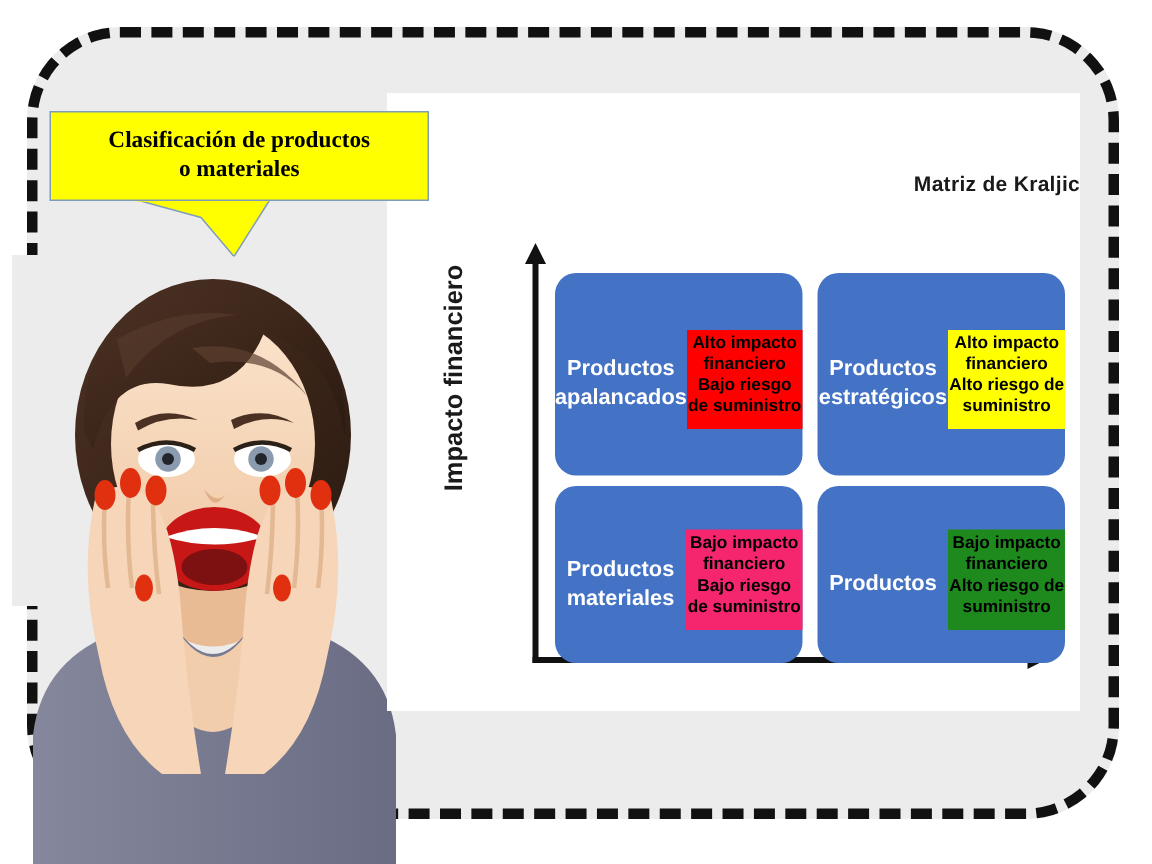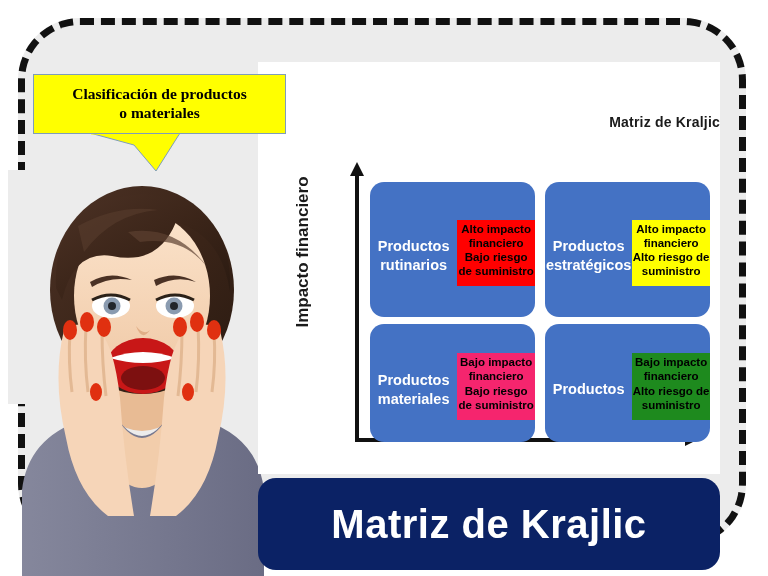--- a/index.html
+++ b/index.html
@@ -297,21 +297,21 @@
     <div class="axis-y-line"></div>
     <div class="axis-y-arrow"></div>
     <div class="axis-x-line"></div>
     <div class="axis-x-arrow"></div>
 
     <div class="axis-label-y">Impacto financiero</div>
 
     <div class="quad" id="quad-leveraged" style="background: rgb(68, 114, 196);">
       <div class="quad-title" style="color: rgb(255, 255, 255);">
         <div>Productos</div>
-        <div>rutinarios</div>
+        <div>apalancados</div>
       </div>
       <div class="quad-tag" id="tag-leveraged" style="background: rgb(255, 0, 0); color: rgb(0, 0, 0);">
         <div>Alto impacto financiero</div>
         <div>Bajo riesgo de suministro</div>
       </div>
     </div>
 
     <div class="quad" id="quad-strategic" style="background: rgb(68, 114, 196);">
       <div class="quad-title" style="color: rgb(255, 255, 255);">
         <div>Productos</div>
@@ -349,17 +349,14 @@
     <polygon points="0,0 90,0 66,38 44,12" fill="#ffff00" stroke="#7f9db9" stroke-width="1"></polygon>
     <line x1="1" y1="0.5" x2="89" y2="0.5" stroke="#ffff00" stroke-width="2"></line>
   </svg>
   <div class="callout" style="background: rgb(255, 255, 0);">
     <div class="callout-text" style="color: rgb(0, 0, 0); font-family: Liberation Serif, serif;">
       <div>Clasificación de productos</div>
       <div>o materiales</div>
     </div>
   </div>
 
-  <div class="banner" style="background: rgb(11, 34, 101);">
-    <span class="banner-text" style="color: rgb(255, 255, 255);">Matriz de Krajlic</span>
-  </div>
 
 </div>
 
 </body></html>

